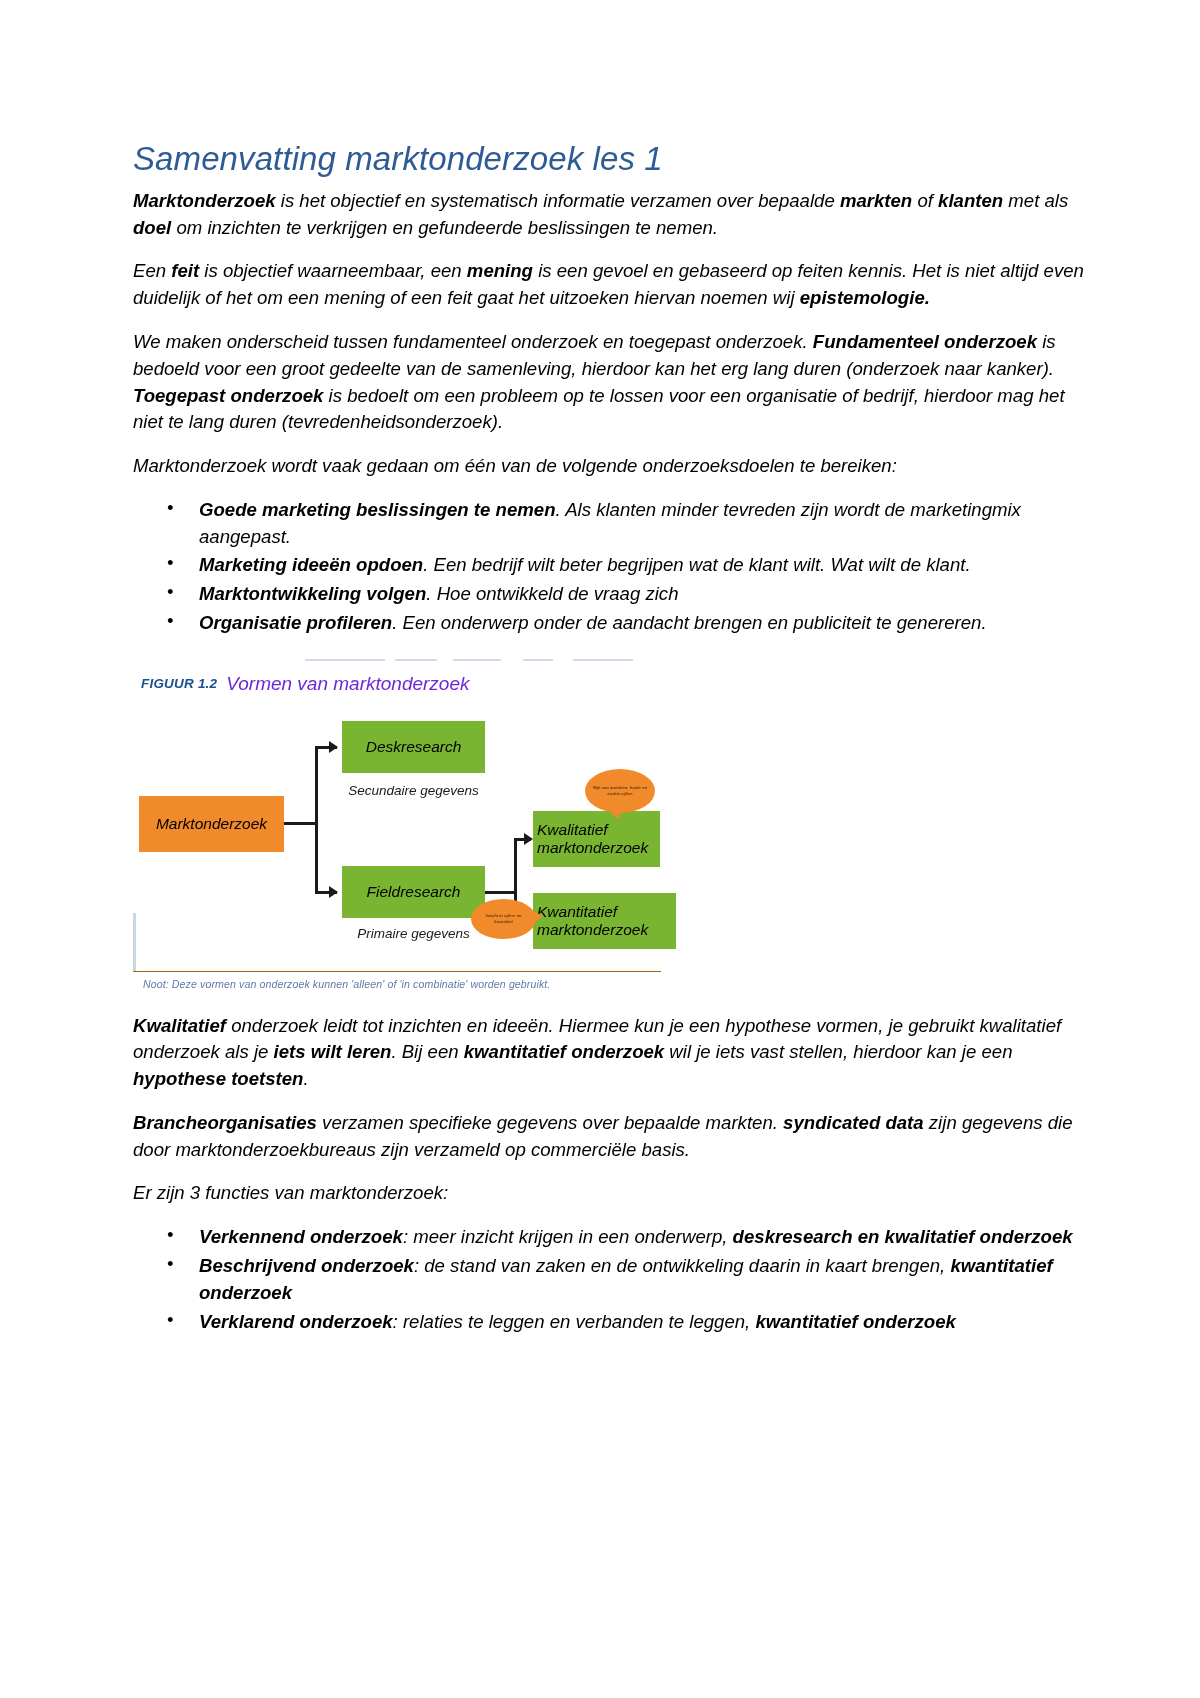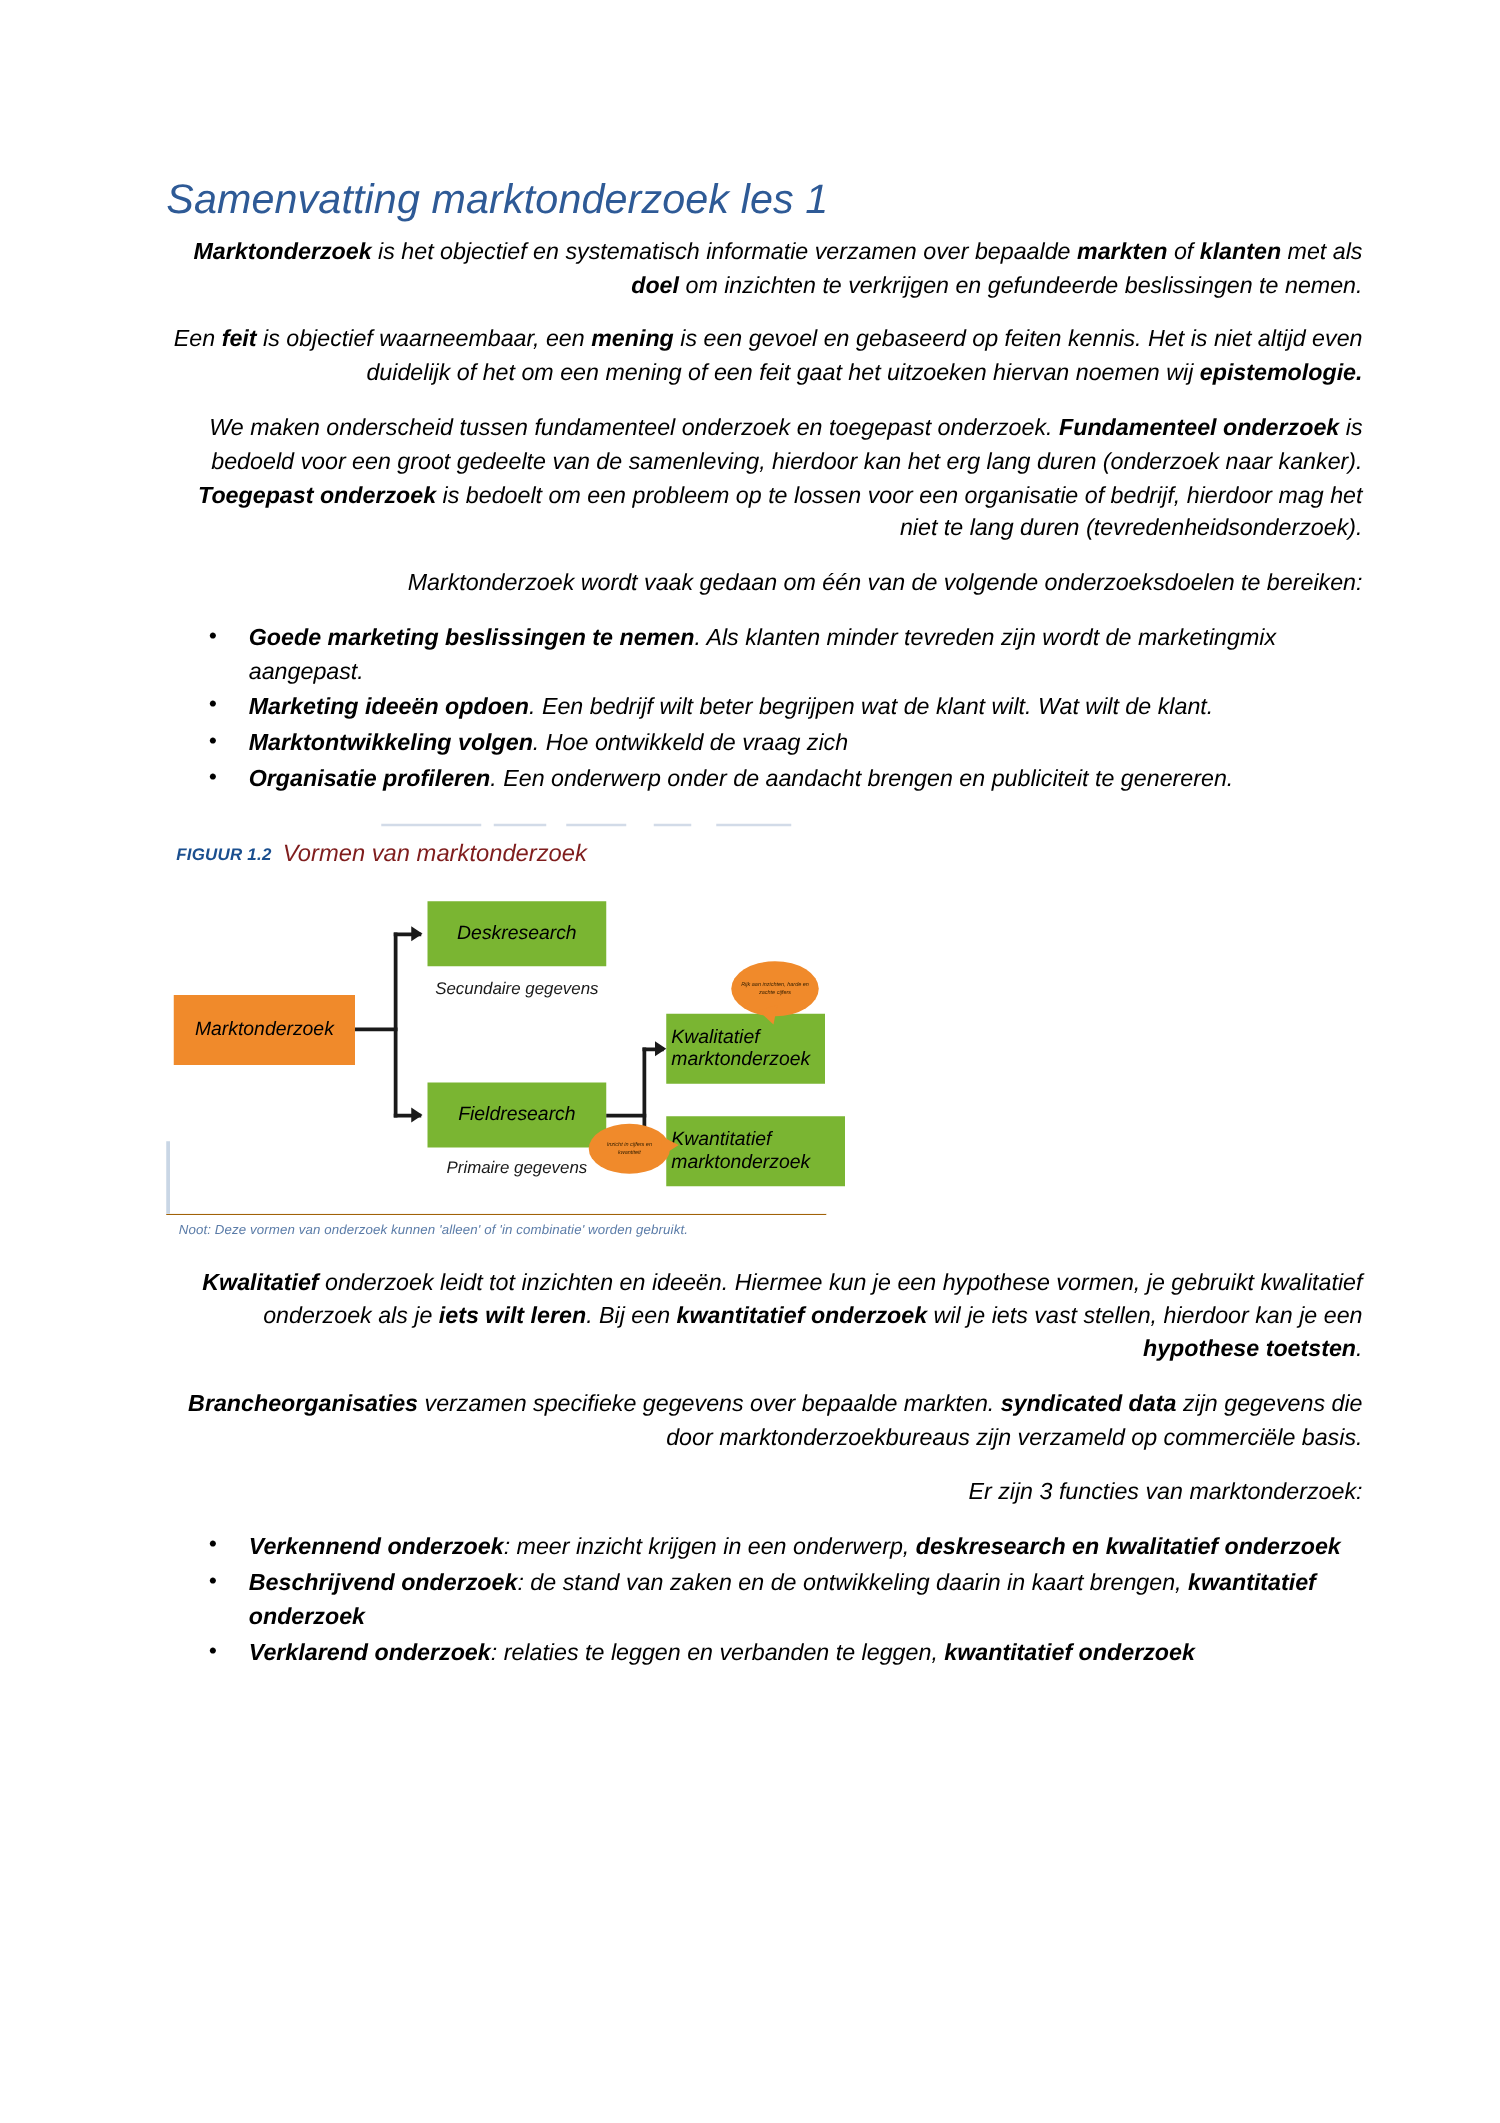--- a/index.html
+++ b/index.html
@@ -30,21 +30,21 @@
     color: #2e5a96;
     margin: 0 0 10px 0;
     line-height: 1.15;
     letter-spacing: 0.1px;
   }
   p.para {
     font-size: 18.6px;
     line-height: 1.44;
     margin: 0 0 17px 0;
     color: #000;
-    text-align: right;
+    text-align: left;
   }
   p.para b, li b { font-weight: 700; }
   ul.bullets {
     list-style: none;
     margin: 0 0 16px 0;
     padding: 0;
   }
   ul.bullets li {
     position: relative;
     font-size: 18.6px;
@@ -88,21 +88,21 @@
     padding: 6px 0 0 8px;
   }
   .fig-num {
     font-size: 13.5px;
     font-weight: 700;
     color: #1b4f8f;
     letter-spacing: .2px;
   }
   .fig-title {
     font-size: 19px;
-    color: #7f1d1d;
+    color: #6d28d9;
     font-weight: 400;
   }
   .diagram {
     position: relative;
     width: 528px;
     height: 270px;
     margin-top: 6px;
     background: #fff;
   }
   .node {

